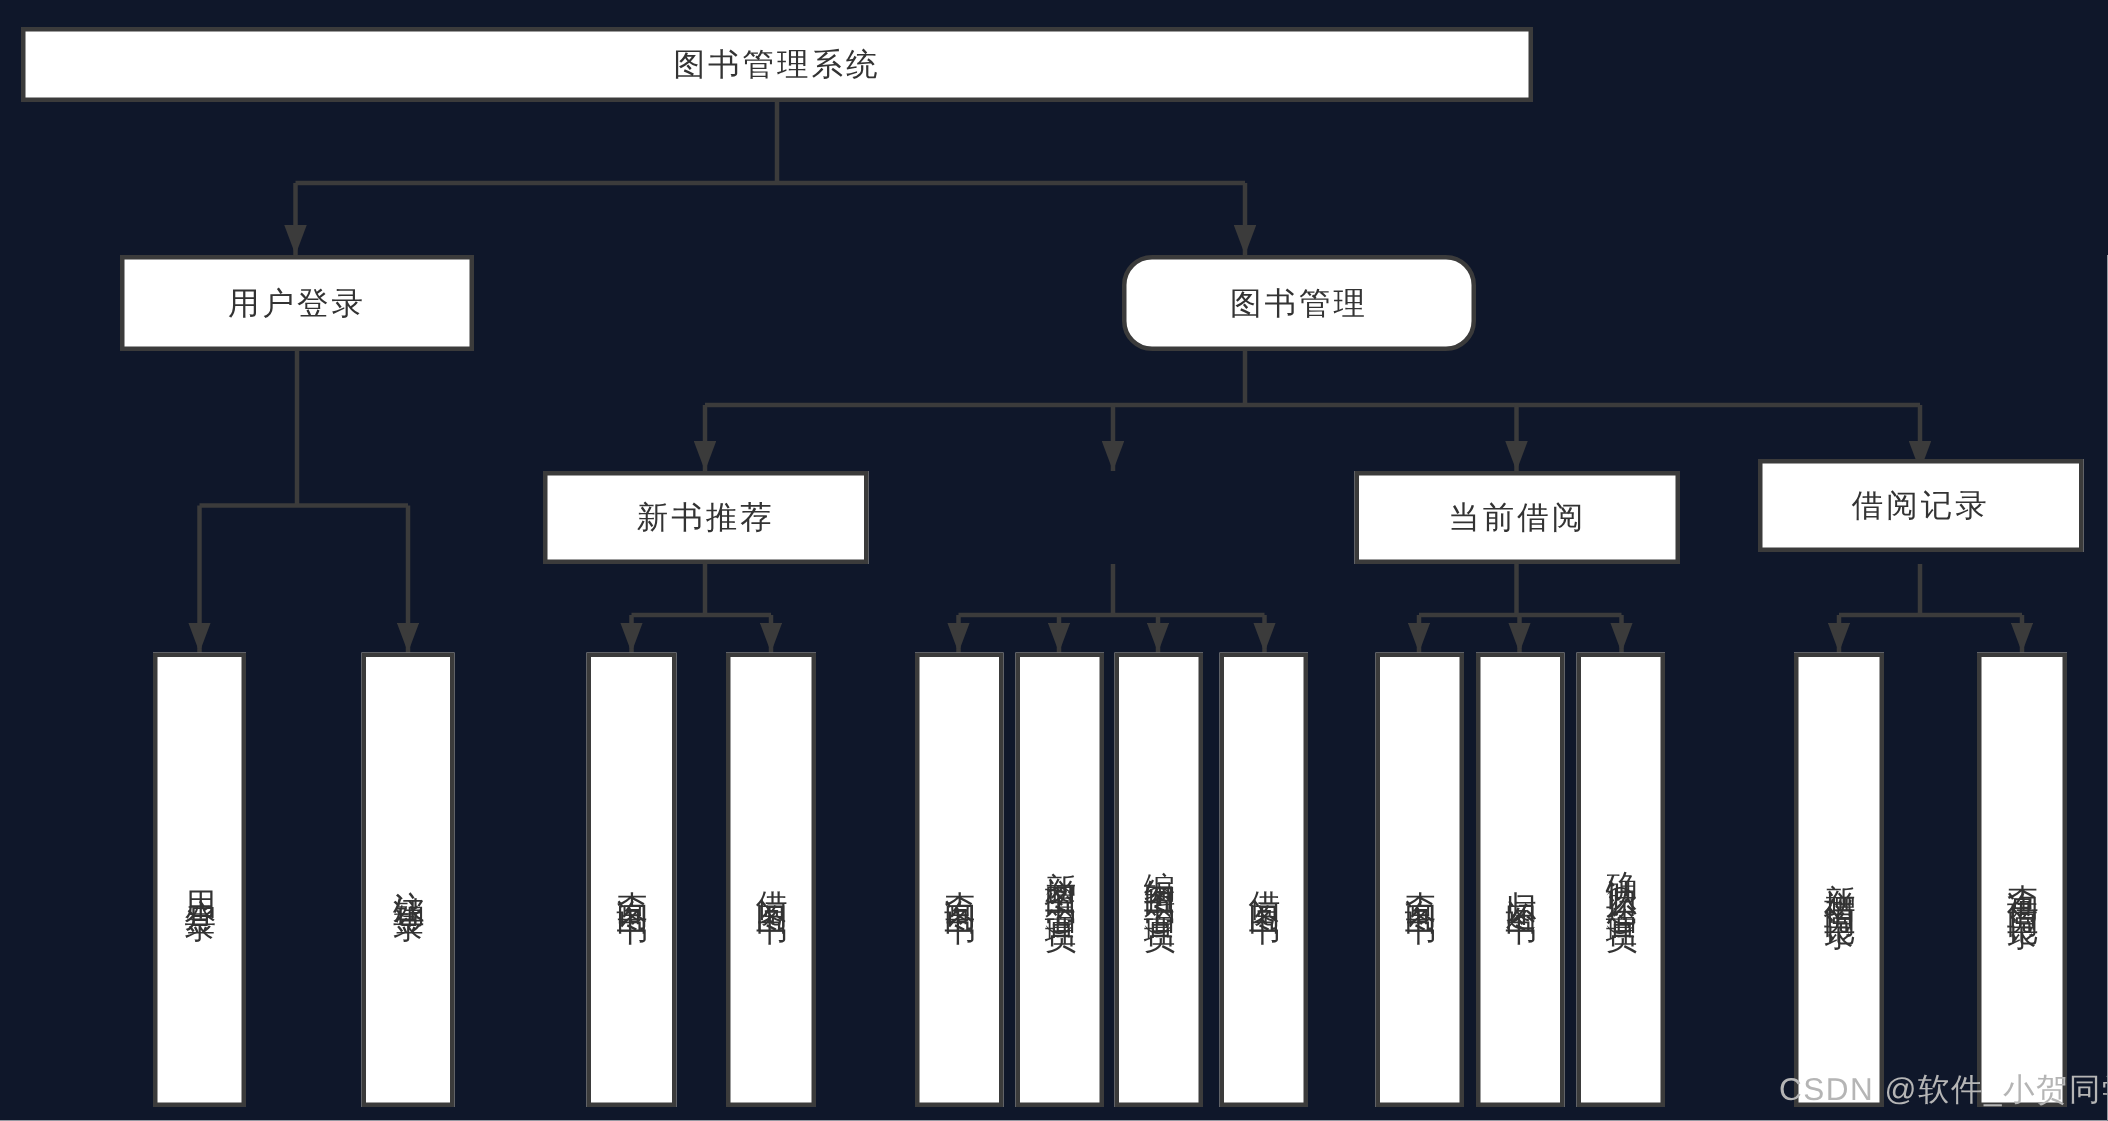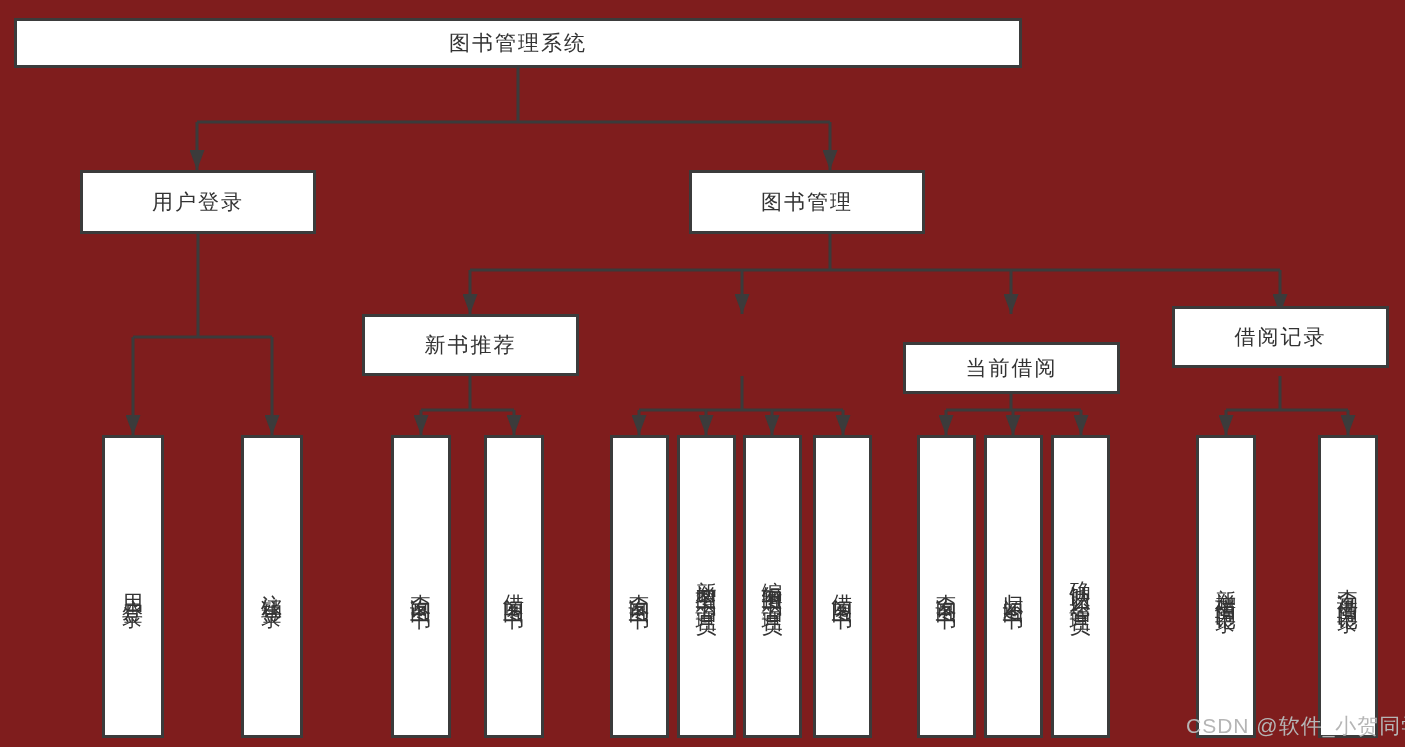--- a/index.html
+++ b/index.html
@@ -1,21 +1,21 @@
 <!DOCTYPE html>
 <html><head>
 <meta charset="utf-8">
 <title>图书管理系统</title>
 <style>
   html, body { margin: 0; padding: 0; background: #ffffff; }
   .canvas {
     position: relative;
     width: 1405px;
     height: 747px;
-    background: #7f1d1d;
+    background: #0f172a;
     font-family: "Liberation Sans", sans-serif;
     overflow: hidden;
   }
   svg.connectors {
     position: absolute;
     left: 0; top: 0;
     width: 1405px; height: 747px;
     z-index: 0;
   }
   .box {
@@ -108,24 +108,24 @@
       <path d="M1081,410 V435" marker-end="url(#ah)"></path>
 
       <path d="M1226,410 V435" marker-end="url(#ah)"></path>
       <path d="M1348,410 V435" marker-end="url(#ah)"></path>
     </g>
   </svg>
 
   <div class="box" style="left:14px; top:18px; width:1008px; height:50px;">图书管理系统</div>
 
   <div class="box" style="left:80px; top:170px; width:236px; height:64px;">用户登录</div>
-  <div class="box" style="left:689px; top:170px; width:236px; height:64px;">图书管理</div>
+  <div class="box" style="left:748px; top:170px; width:236px; height:64px;border-radius:20px;">图书管理</div>
 
   <div class="box" style="left:362px; top:314px; width:217px; height:62px;">新书推荐</div>
-  <div class="box" style="left:903px; top:314px; width:217px; height:52px;margin-top:28px;">当前借阅</div>
+  <div class="box" style="left:903px; top:314px; width:217px; height:62px;">当前借阅</div>
   <div class="box" style="left:1172px; top:306px; width:217px; height:62px;">借阅记录</div>
 
   <div class="box leaf" style="left:102px; top:435px; width:62px; height:303px;">用户登录</div>
   <div class="box leaf" style="left:241px; top:435px; width:62px; height:303px;">注销登录</div>
 
   <div class="box leaf" style="left:391px; top:435px; width:60px; height:303px;">查询图书</div>
   <div class="box leaf" style="left:484px; top:435px; width:60px; height:303px;">借阅图书</div>
 
   <div class="box leaf" style="left:610px; top:435px; width:59px; height:303px;">查询图书</div>
   <div class="box leaf" style="left:677px; top:435px; width:59px; height:303px;">新增图书（管理员）</div>

